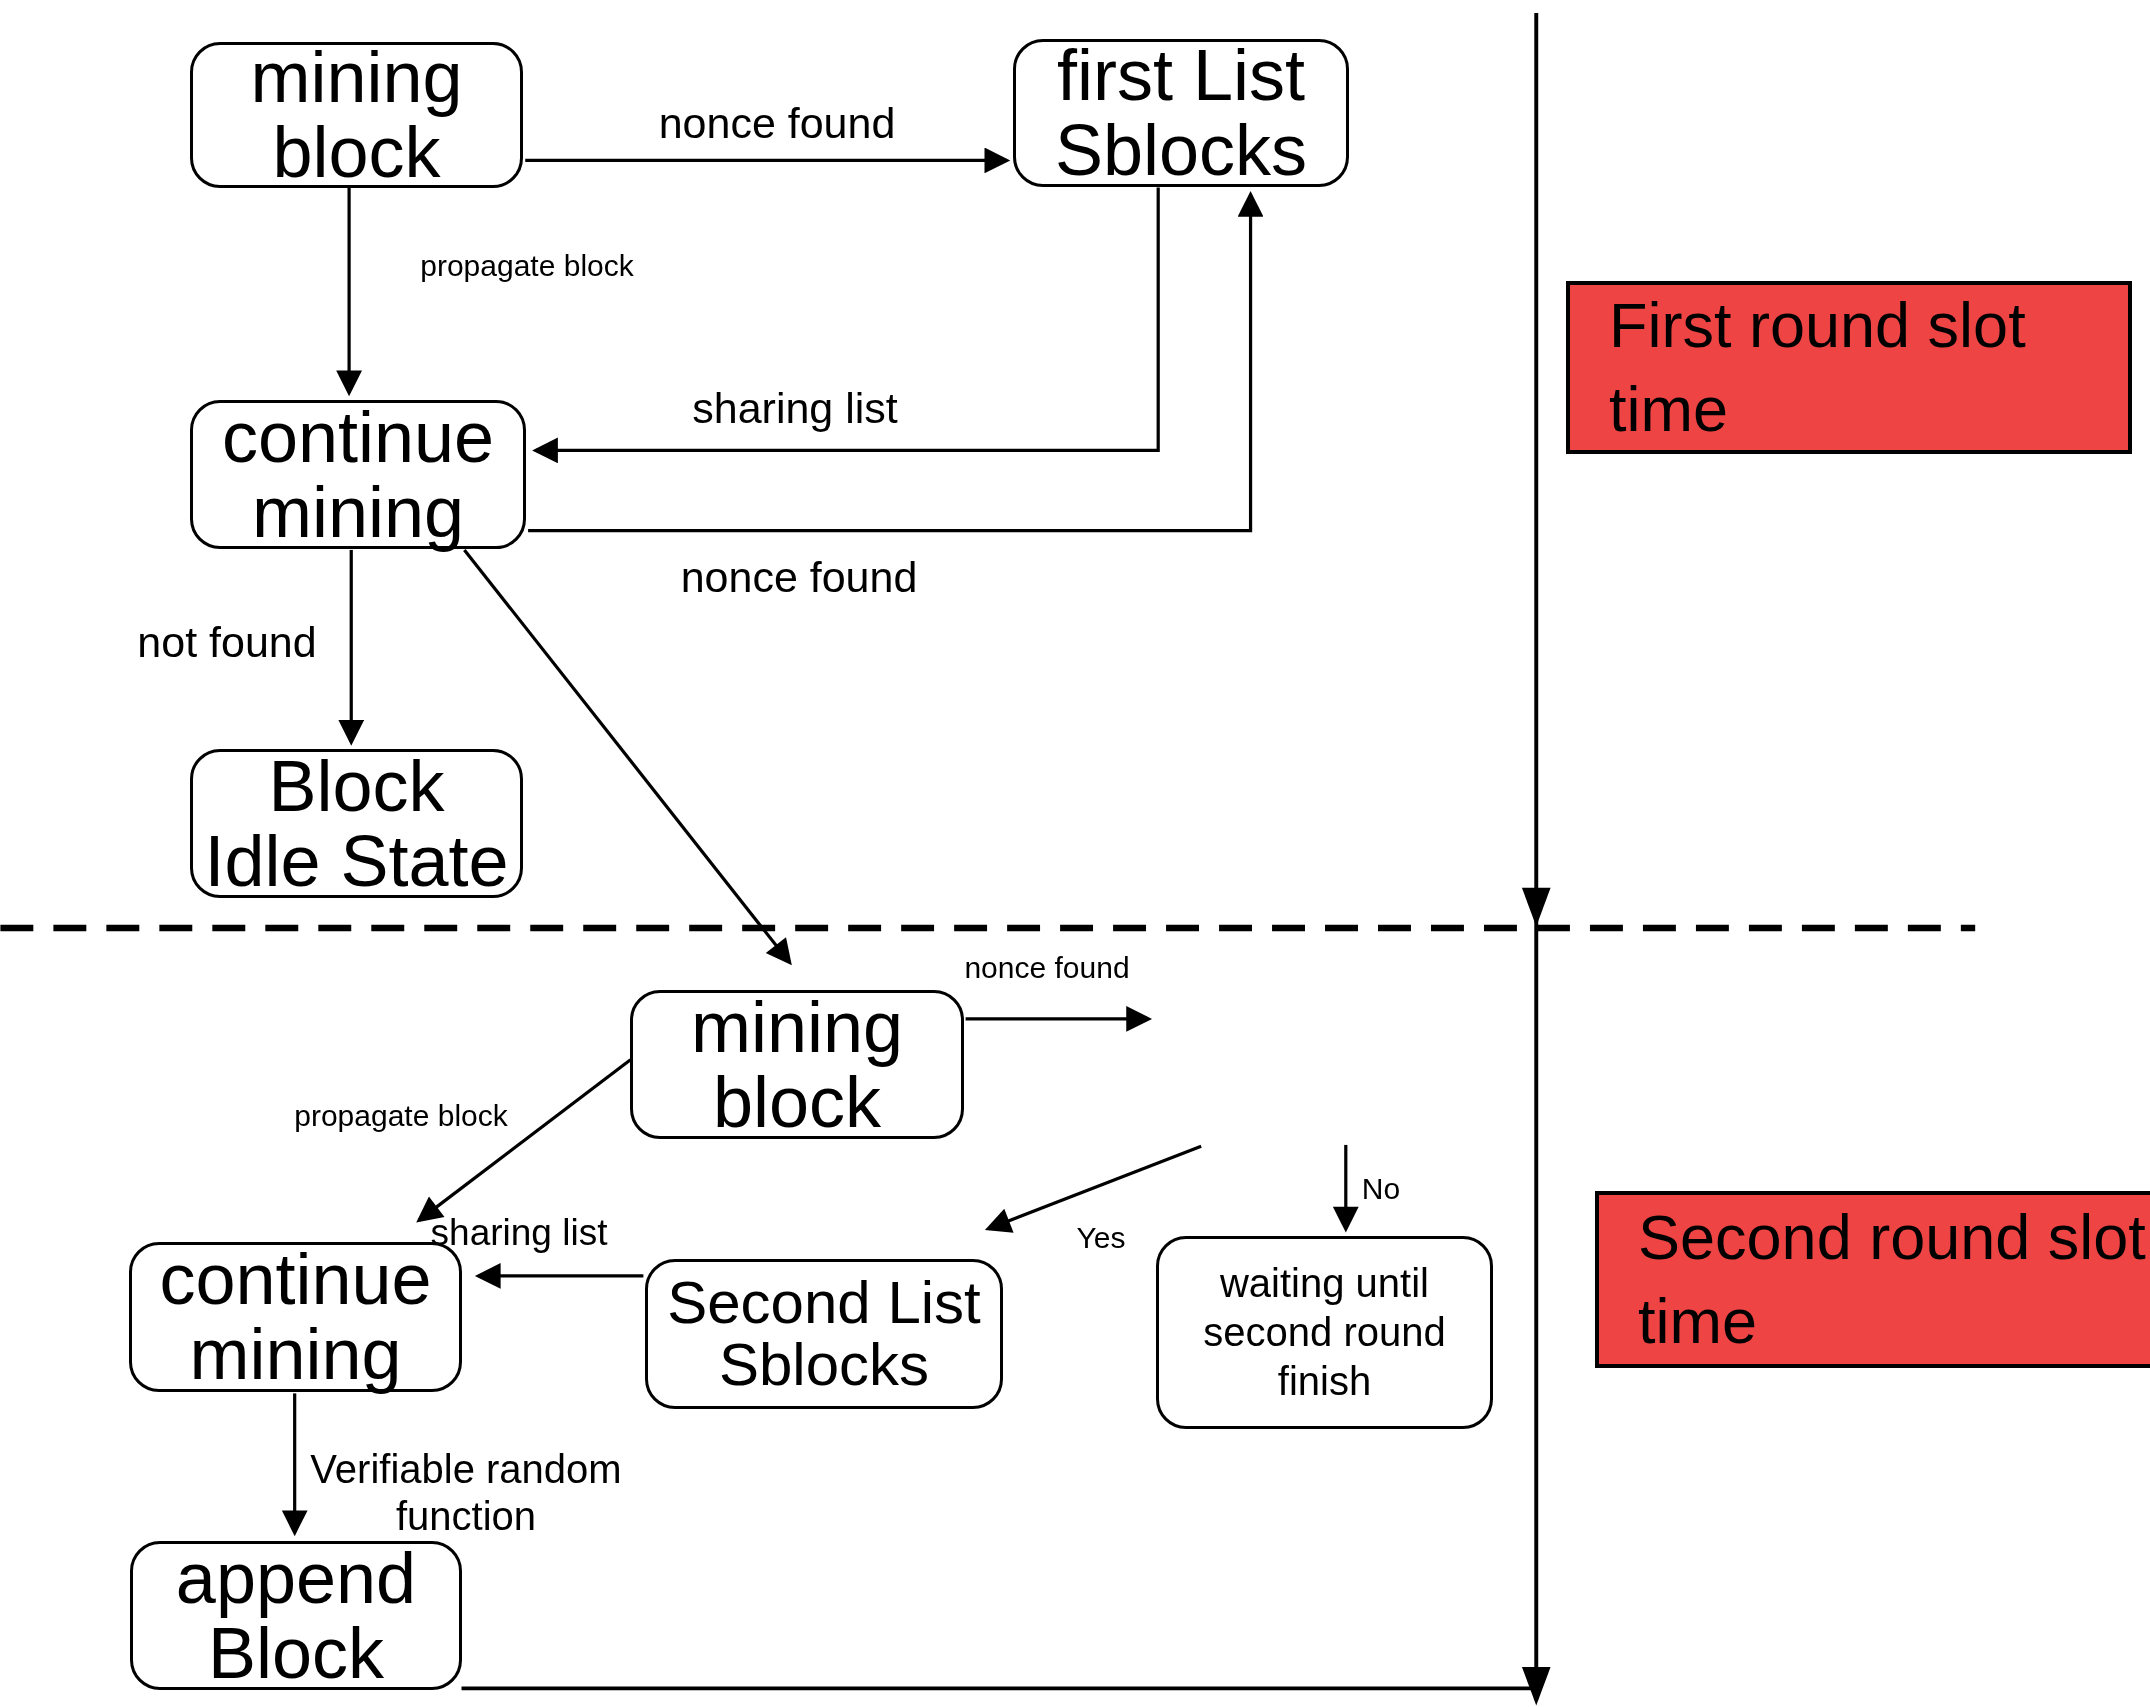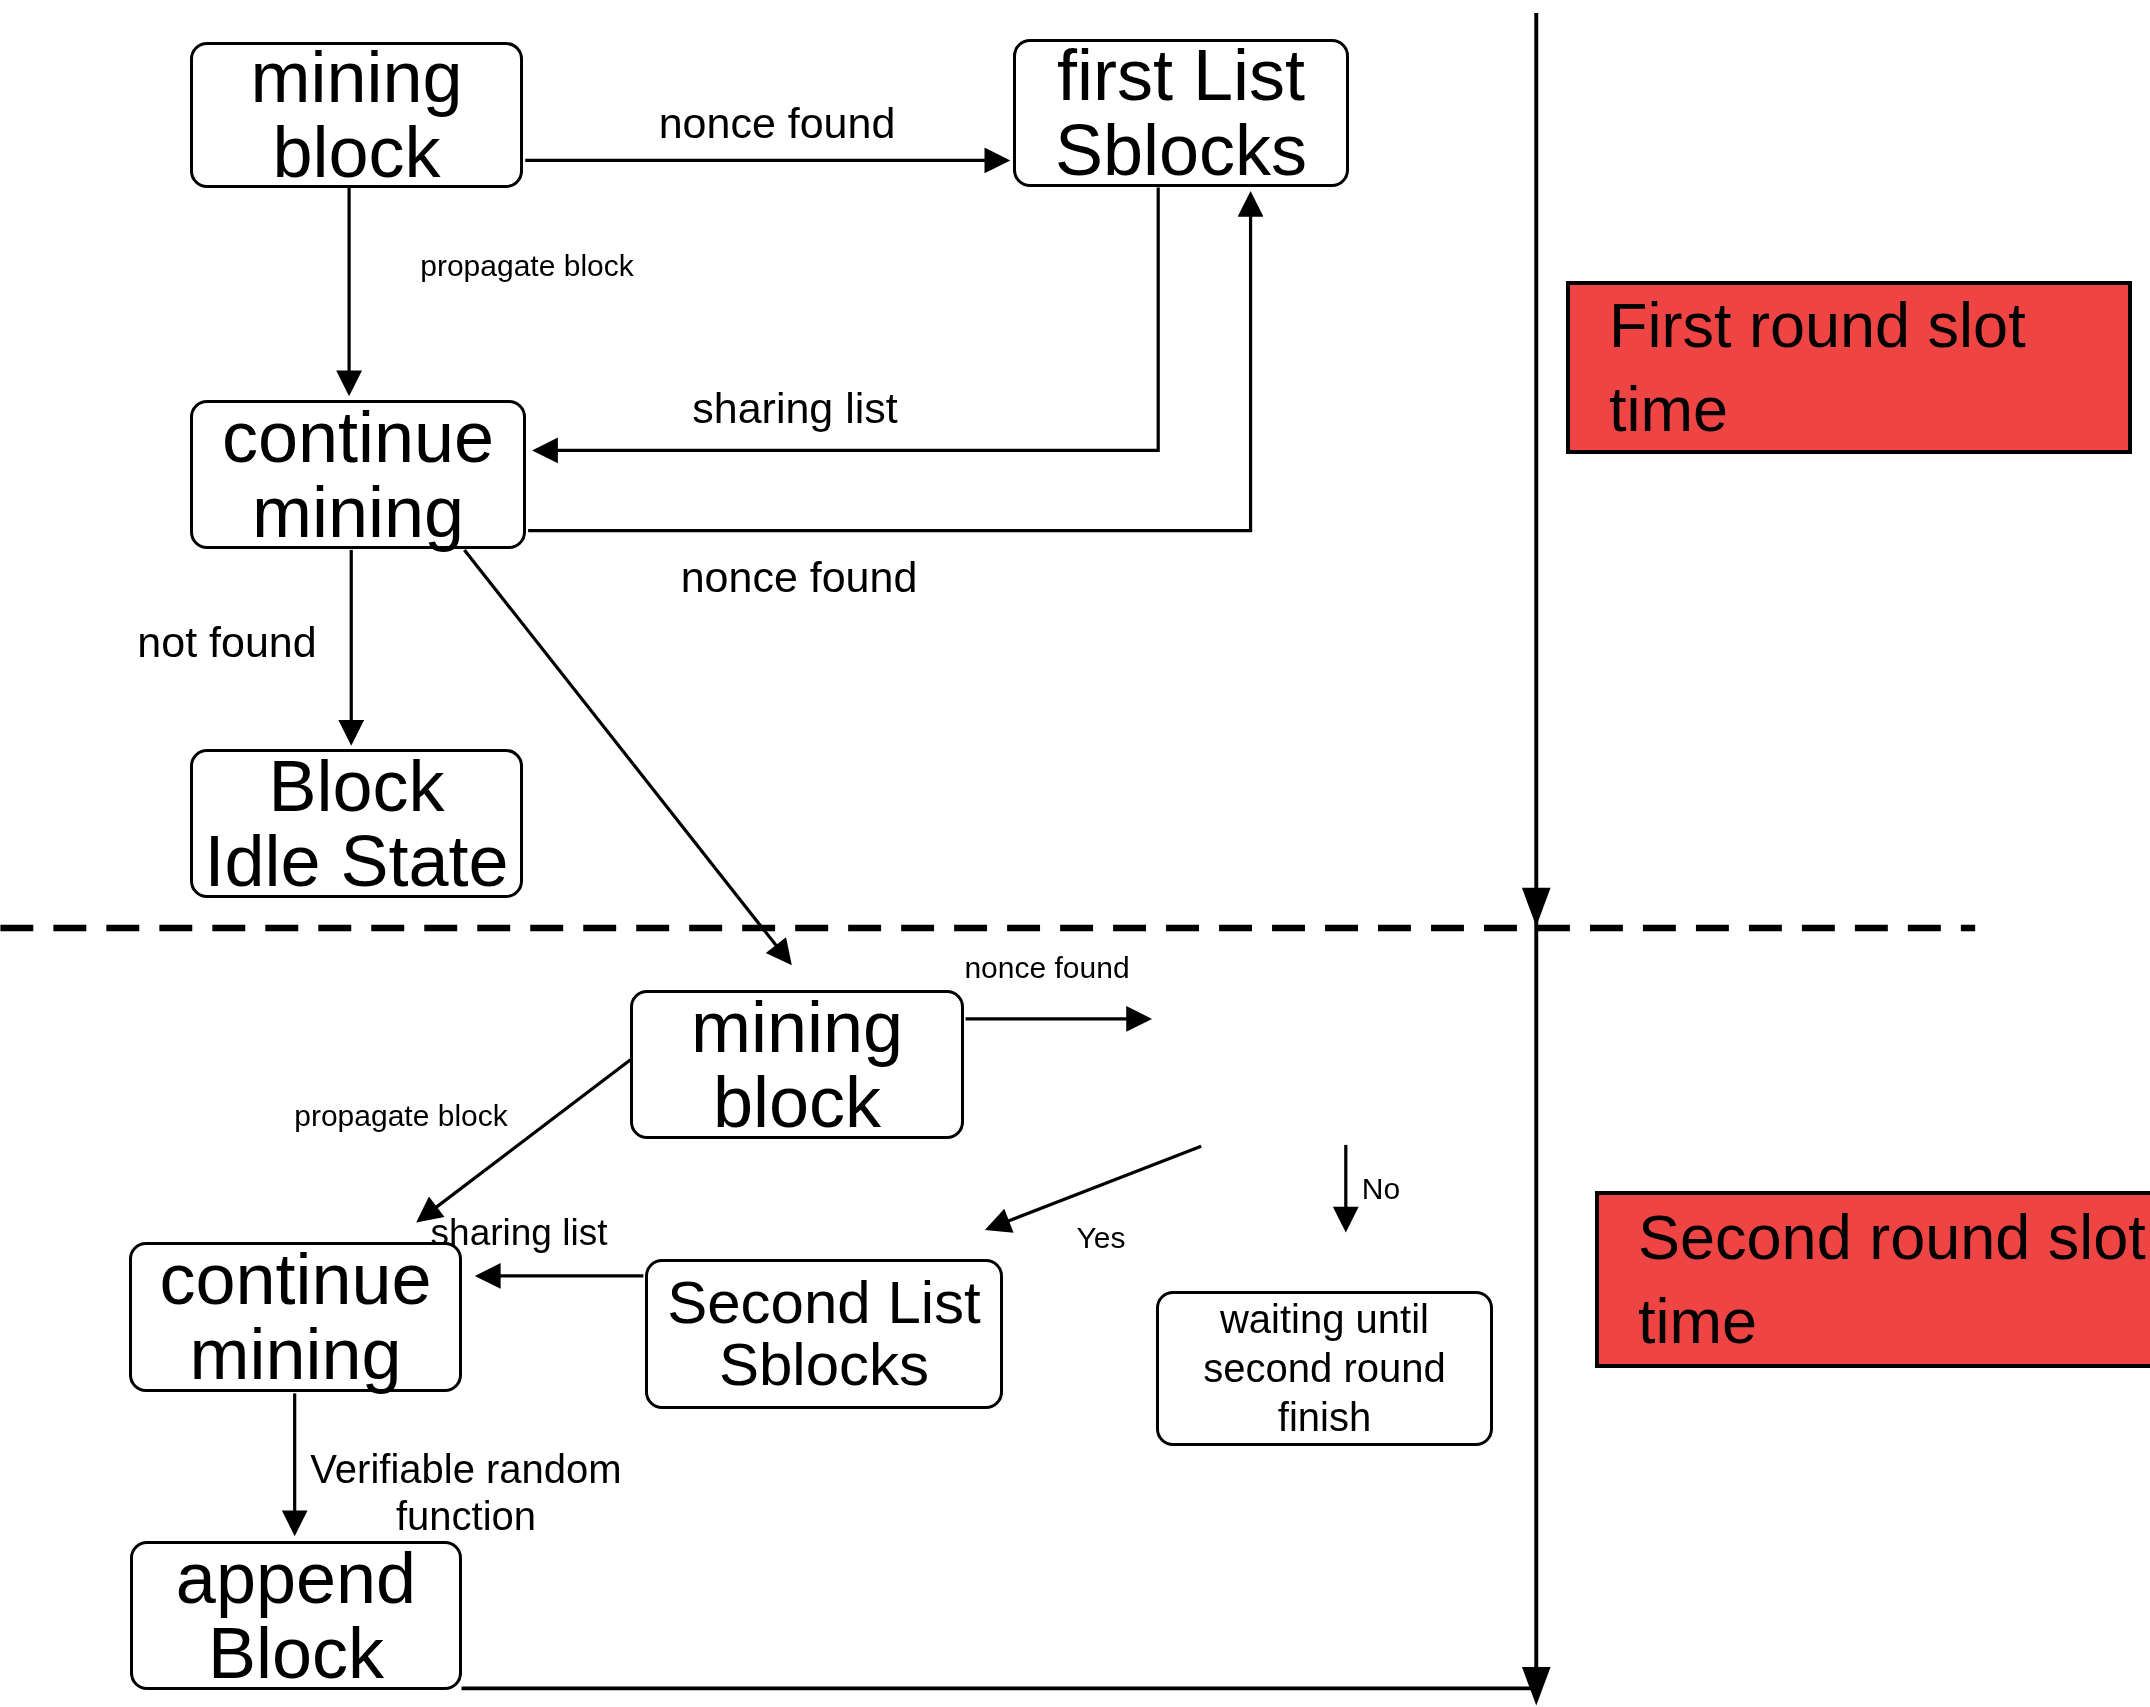--- a/index.html
+++ b/index.html
@@ -9,21 +9,21 @@
     background:#fff;
     font-family:"Liberation Sans", sans-serif;
     color:#000;
     overflow:hidden;
   }
   #connector-layer{position:absolute;left:0;top:0;width:2151px;height:1707px;}
   .node{
     position:absolute;
     box-sizing:border-box;
     border:3.6px solid #000;
-    border-radius:17px;
+    border-radius:30px;
     background:#fff;
     display:flex;align-items:center;justify-content:center;
     text-align:center;
     white-space:pre-line;
     font-size:72px;
     line-height:1.04;
     letter-spacing:0;
   }
   .node.f88{font-size:63px;}
   .node.f84{font-size:60px;}
@@ -102,21 +102,21 @@
   <div class="lbl" style="left:777px;top:123px;">nonce found</div>
   <div class="lbl f58" style="left:527px;top:266px;">propagate block</div>
   <div class="lbl" style="left:795px;top:408px;">sharing list</div>
   <div class="lbl" style="left:799px;top:577px;">nonce found</div>
   <div class="lbl" style="left:227px;top:642px;">not found</div>
 
   <div class="node" style="left:630px;top:990px;width:334px;height:149px;">mining
 block</div>
 
 
-  <div class="node f56" style="left:1156px;top:1291px;width:337px;height:155px;">waiting until
+  <div class="node f56" style="left:1156px;top:1236px;width:337px;height:193px;">waiting until
 second round
 finish</div>
 
   <div class="node f84" style="left:645px;top:1240px;width:358px;height:150px;margin-top:19px;">Second List
 Sblocks</div>
 
   <div class="node" style="left:129px;top:1242px;width:333px;height:150px;">continue
 mining</div>
 
   <div class="node" style="left:130px;top:1541px;width:332px;height:149px;">append

